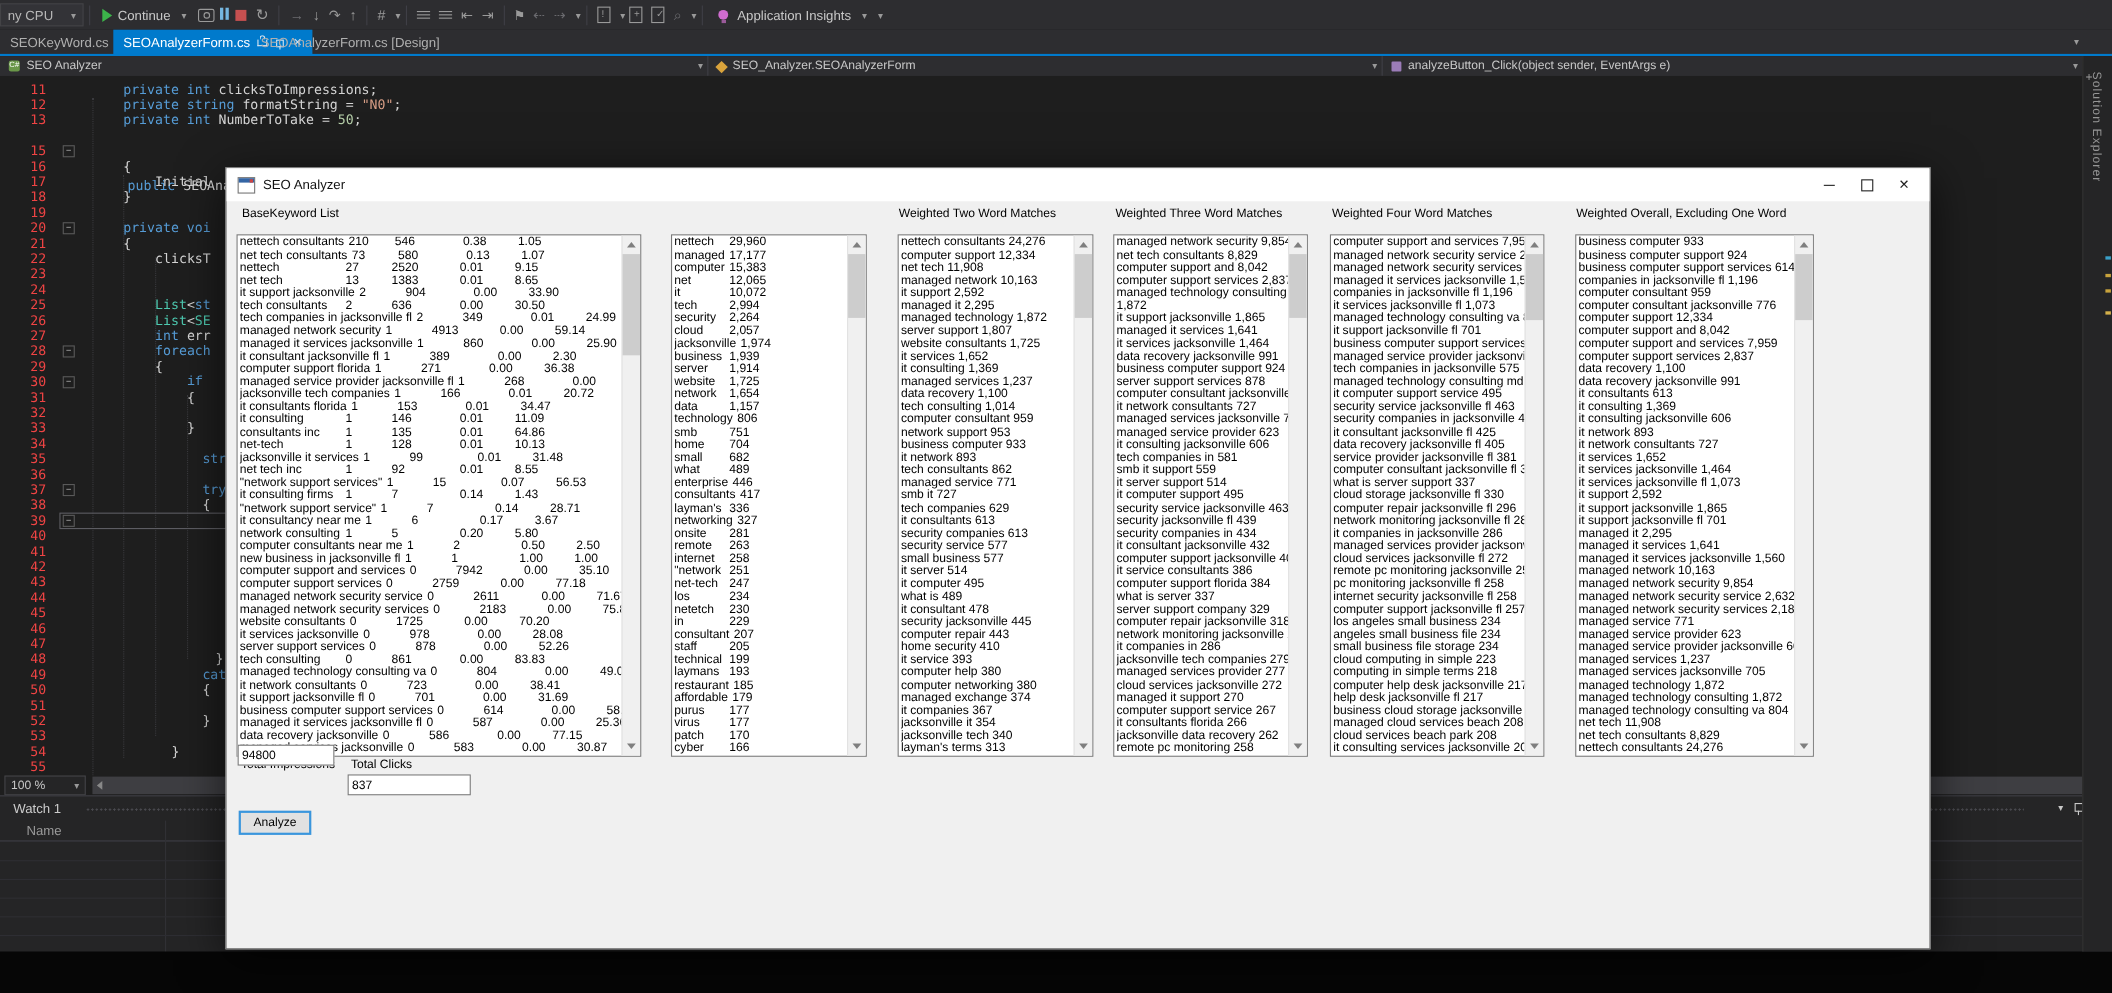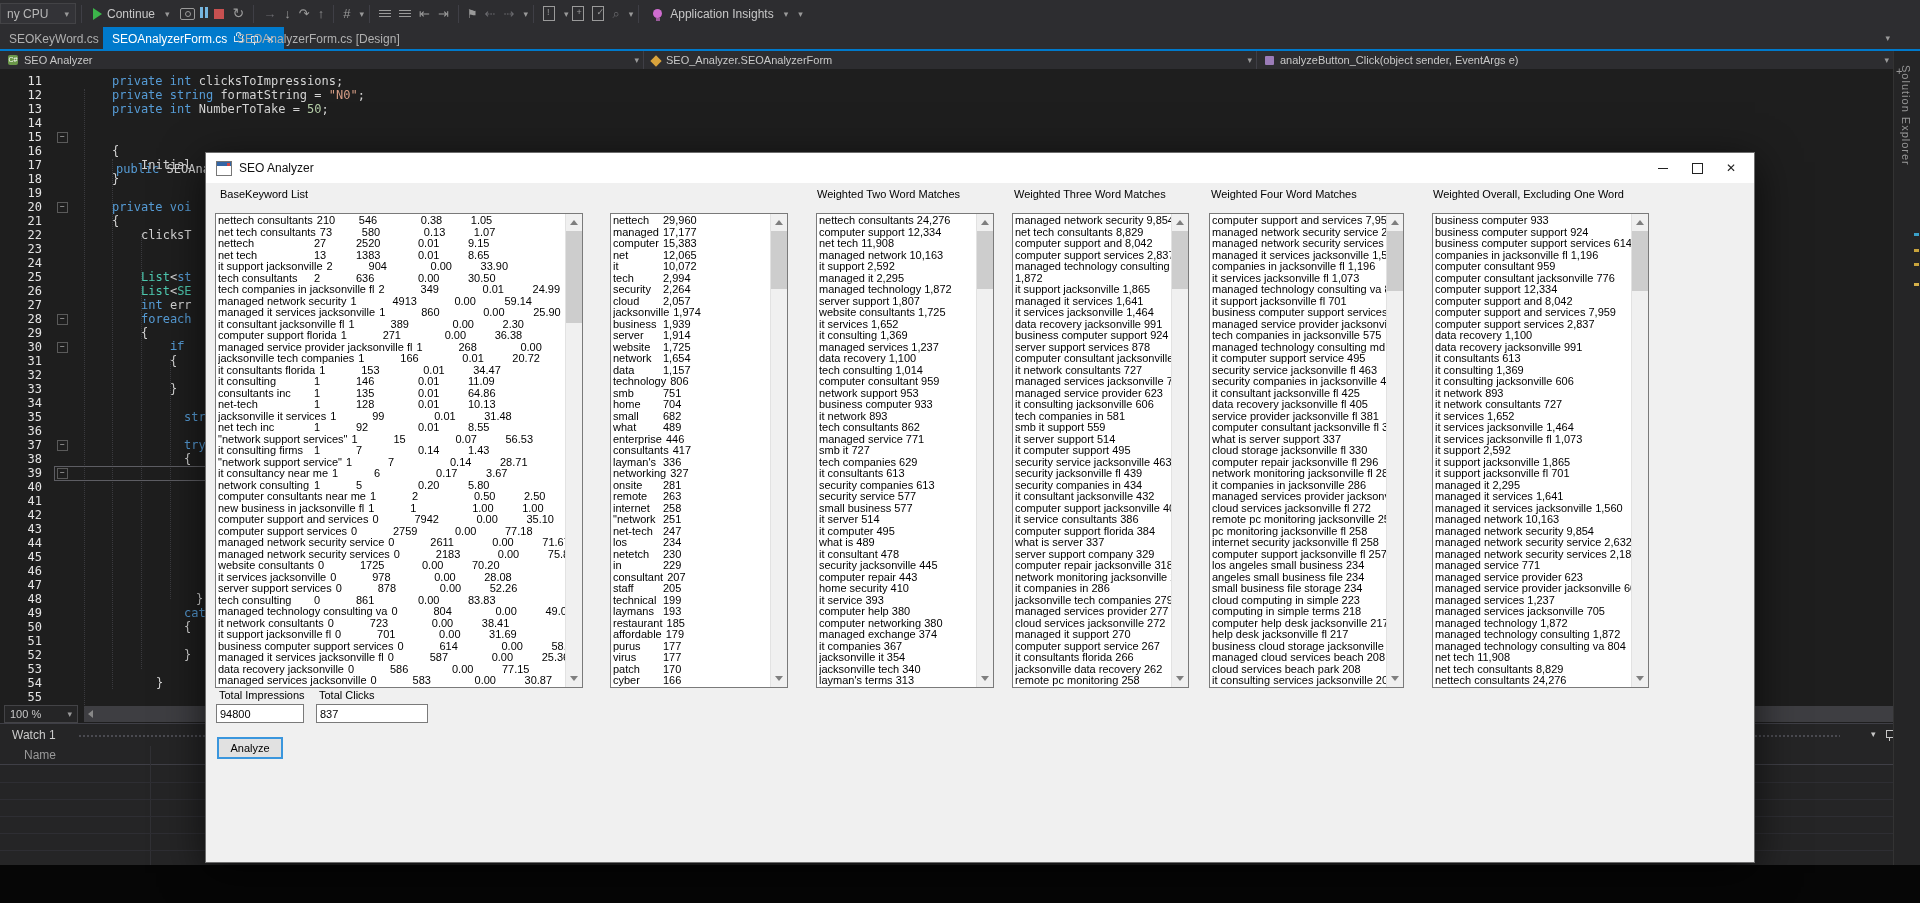--- a/index.html
+++ b/index.html
@@ -46,21 +46,21 @@
   .crumbseg .dd{position:absolute;right:4px;}
   .csicon{width:10px;height:10px;margin:0 6px 0 8px;position:relative;}
   .csicon.proj{background:#6a9749;border-radius:2px;}
   .csicon.proj:after{content:"C#";position:absolute;left:0.5px;top:1px;font-size:7px;color:#fff;}
   .csicon.cls{background:#d9a33c;transform:rotate(45deg);width:8px;height:8px;margin-top:1px;}
   .csicon.mth{background:#9b7cb8;width:9px;height:9px;border-radius:1px;}
   
   .editor{position:absolute;left:0;top:69px;width:1893px;height:636px;background:#1e1e1e;
           font-family:"DejaVu Sans Mono","Liberation Mono",monospace;font-size:12px;}
   .code-row{position:absolute;left:0;height:14px;width:100%;}
-  .lnum{position:absolute;left:0;width:42px;text-align:right;color:#e5e5e5;font-size:12px;line-height:14px;}
+  .lnum{position:absolute;left:0;width:42px;text-align:right;color:#ef4444;font-size:12px;line-height:14px;}
   .fold{position:absolute;left:57px;top:2px;width:9px;height:9px;border:1px solid #5a5a5a;background:#1e1e1e;
         color:#b0b0b0;font-size:8px;line-height:8px;text-align:center;z-index:2;}
   .codetext{position:absolute;top:0;line-height:14px;white-space:pre;}
   .kw{color:#569cd6;} .id{color:#d4d4d4;} .type{color:#4ec9b0;} .str{color:#d69d85;}
   .num{color:#b5cea8;} .pn{color:#d4d4d4;}
   .guide{position:absolute;width:1px;border-left:1px dotted #3a3a3e;}
   .curline{position:absolute;left:54px;width:150px;height:13px;border:1px solid #5d5d63;}
   
   .zoombar{position:absolute;left:0;top:705px;width:1893px;height:18px;background:#1e1e1e;display:flex;align-items:center;}
   .zoomctl{width:62px;height:16px;background:#252526;border:1px solid #434346;color:#c8c8c8;font-size:11px;
@@ -231,23 +231,20 @@
         <span class="codetext" style="left: 112px;"><span class="kw">private int </span><span class="id">clicksToImpressions;</span></span>
       </div>
       <div class="code-row" style="top: 19px;">
         <span class="lnum">12</span>
         <span class="codetext" style="left: 112px;"><span class="kw">private string </span><span class="id">formatString </span><span class="pn">= </span><span class="str">"N0"</span><span class="pn">;</span></span>
       </div>
       <div class="code-row" style="top: 33px;">
         <span class="lnum">13</span>
         <span class="codetext" style="left: 112px;"><span class="kw">private int </span><span class="id">NumberToTake </span><span class="pn">= </span><span class="num">50</span><span class="pn">;</span></span>
       </div>
-      <div class="code-row" style="top: 47px;">
-        <span class="lnum">14</span>
-      </div>
       <div class="code-row" style="top: 61px;">
         <span class="lnum">15</span>
         <span class="fold">−</span>
         <span class="codetext" style="left: 116px; margin-top: 32px;"><span class="kw">public </span><span class="id">SEOAnalyzerForm()</span></span>
       </div>
       <div class="code-row" style="top: 75px;">
         <span class="lnum">16</span>
         <span class="codetext" style="left: 112px;"><span class="pn">{</span></span>
       </div>
       <div class="code-row" style="top: 89px;">
@@ -1479,18 +1476,18 @@
         </div>
         <div class="vscroll">
           <span class="sarrow up"></span>
           <div class="sthumb" style="top:17px;height:60px;"></div>
           <span class="sarrow down"></span>
         </div>
       </div>
 
     <div class="tlabel" style="left:13px;top:536px;">Total Impressions</div>
     <div class="tlabel" style="left:113px;top:536px;">Total Clicks</div>
-    <input class="tbox" style="left: 10px; top: 551px; width: 88px;" value="94800">
+    <input class="tbox" style="left: 10px; top: 524px; width: 88px;" value="94800">
     <input class="tbox" style="left: 110px; top: 551px; width: 112px;" value="837">
     <div class="analyzebtn">Analyze</div>
   </div>
 
 </div>
 
 </body></html>

